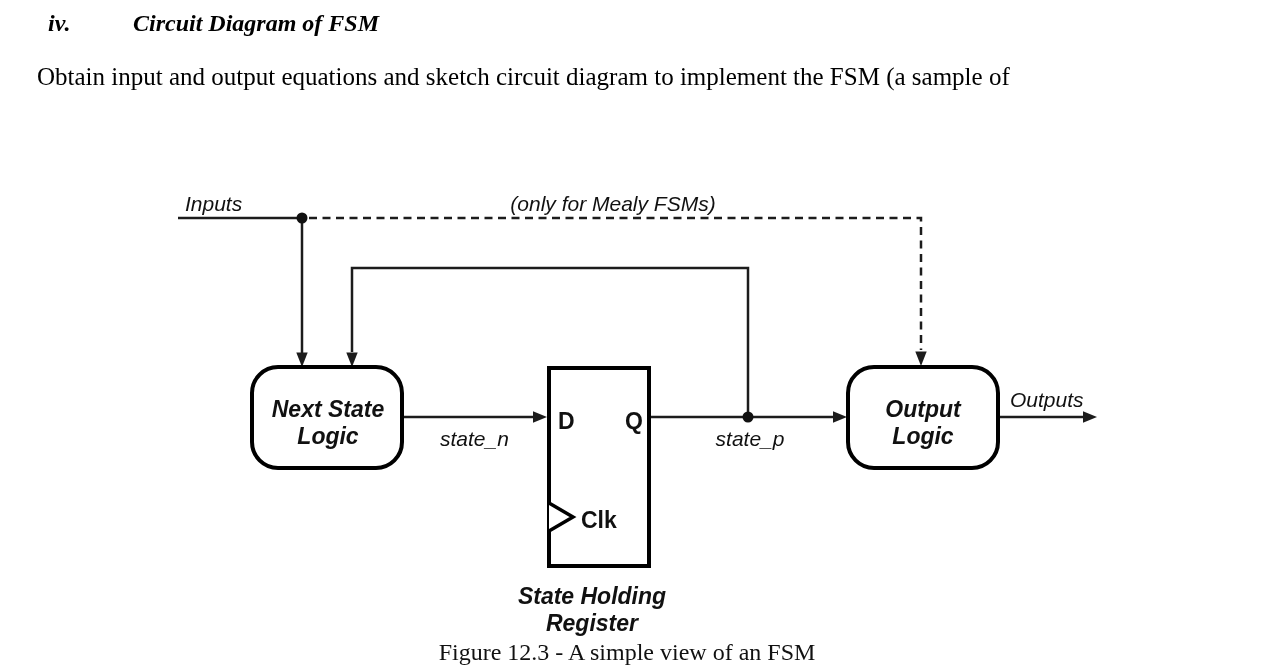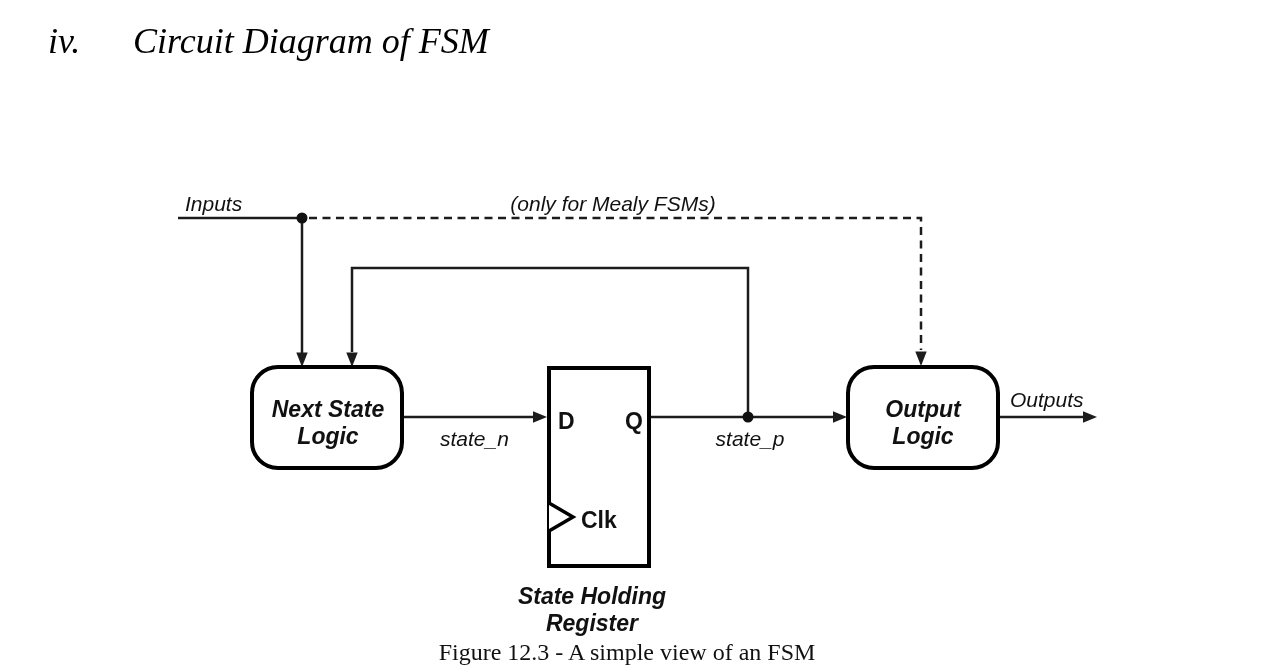--- a/index.html
+++ b/index.html
@@ -5,22 +5,22 @@
   html, body { margin: 0; padding: 0; }
   body {
     width: 1267px; height: 671px;
     background: #ffffff;
     position: relative;
     overflow: hidden;
     color: #000;
     font-family: "Liberation Serif", serif;
   }
   .heading {
-    position: absolute; left: 48px; top: 20px;
-    font-size: 36px; font-weight: normal; font-style: italic;
+    position: absolute; left: 48px; top: 10px;
+    font-size: 24px; font-weight: bold; font-style: italic;
     white-space: nowrap;
   }
   .heading .num { display: inline-block; width: 85px; }
   .bodytext {
     position: absolute; left: 37px; top: 58px;
     font-size: 25px; line-height: 37px;
     white-space: nowrap;
   }
   svg.diagram { position: absolute; left: 0; top: 0; }
   .wire   { stroke: #1c1c1c; stroke-width: 2.5; fill: none; }
@@ -50,20 +50,21 @@
   .end { text-anchor: end; }
 </style>
 </head>
 <body>
 
 <div class="page">
 
   <div class="heading"><span class="num">iv.</span><span>Circuit Diagram of FSM</span></div>
 
   <div class="bodytext">
+    <div>Obtain input and output equations and sketch circuit diagram to implement the FSM (a sample of</div>
   </div>
 
   <svg class="diagram" width="1267" height="671" viewBox="0 0 1267 671">
 
     <line class="wire" x1="178" y1="218" x2="302" y2="218"></line>
     <line class="wire" x1="302" y1="218" x2="302" y2="353"></line>
     <polygon class="arrow" points="302,367 296.3,352.5 307.7,352.5"></polygon>
     <circle class="dot" cx="302" cy="218" r="5.5"></circle>
 
     <path class="wire dashed" d="M 309 218 H 921 V 350"></path>

